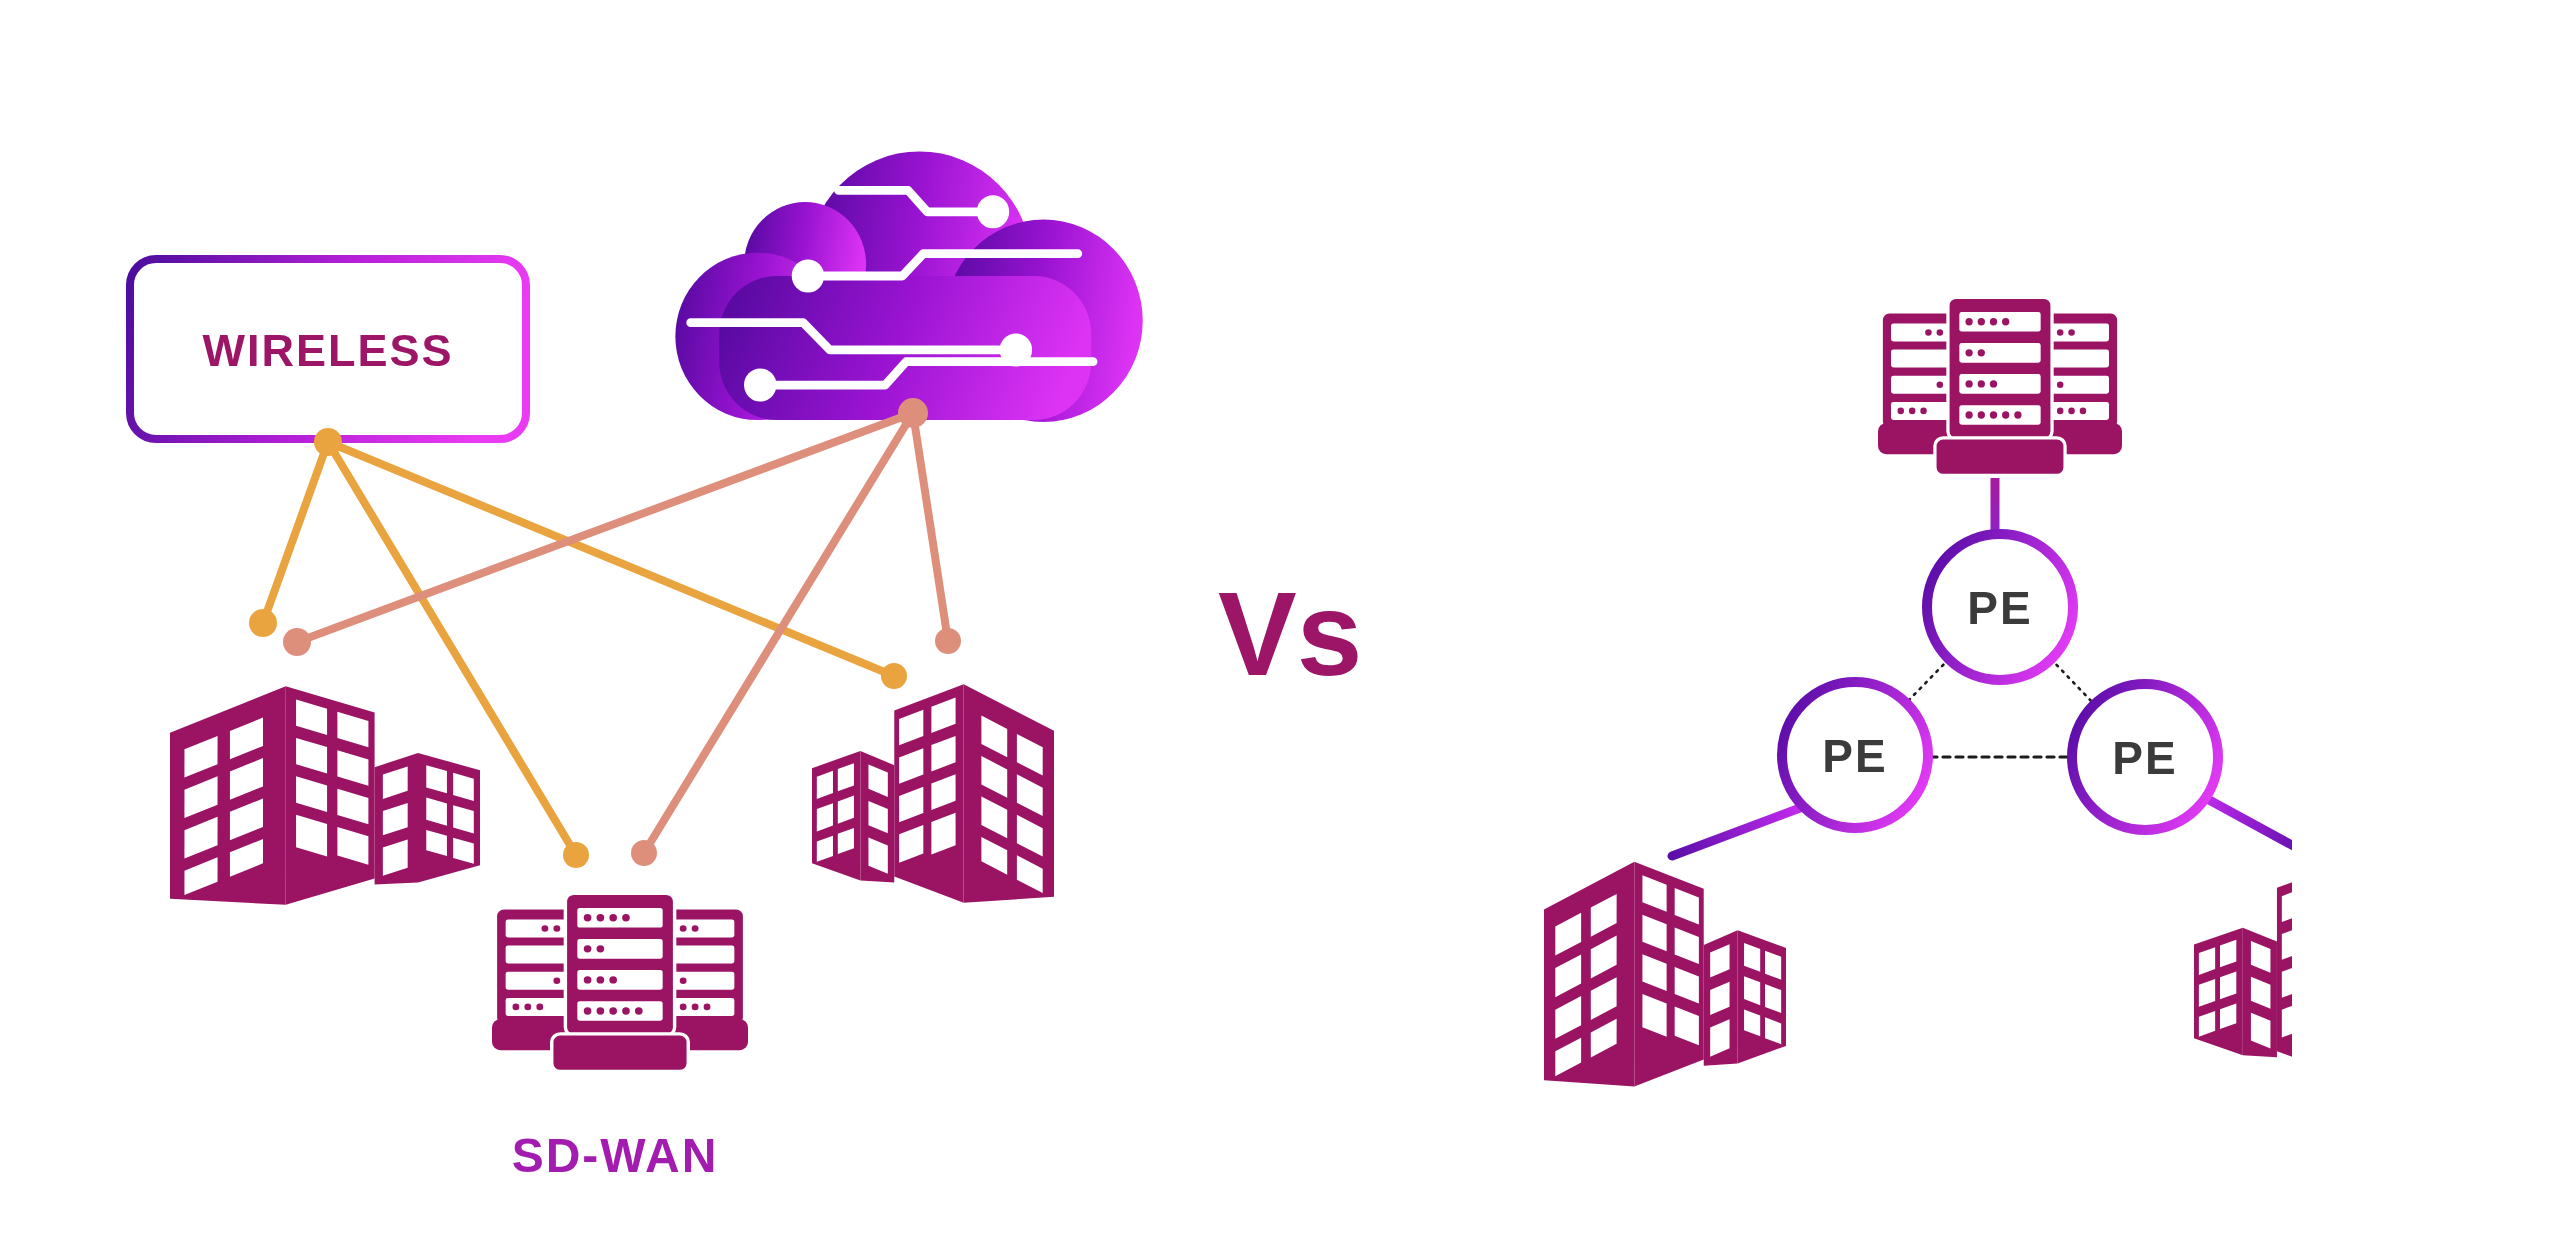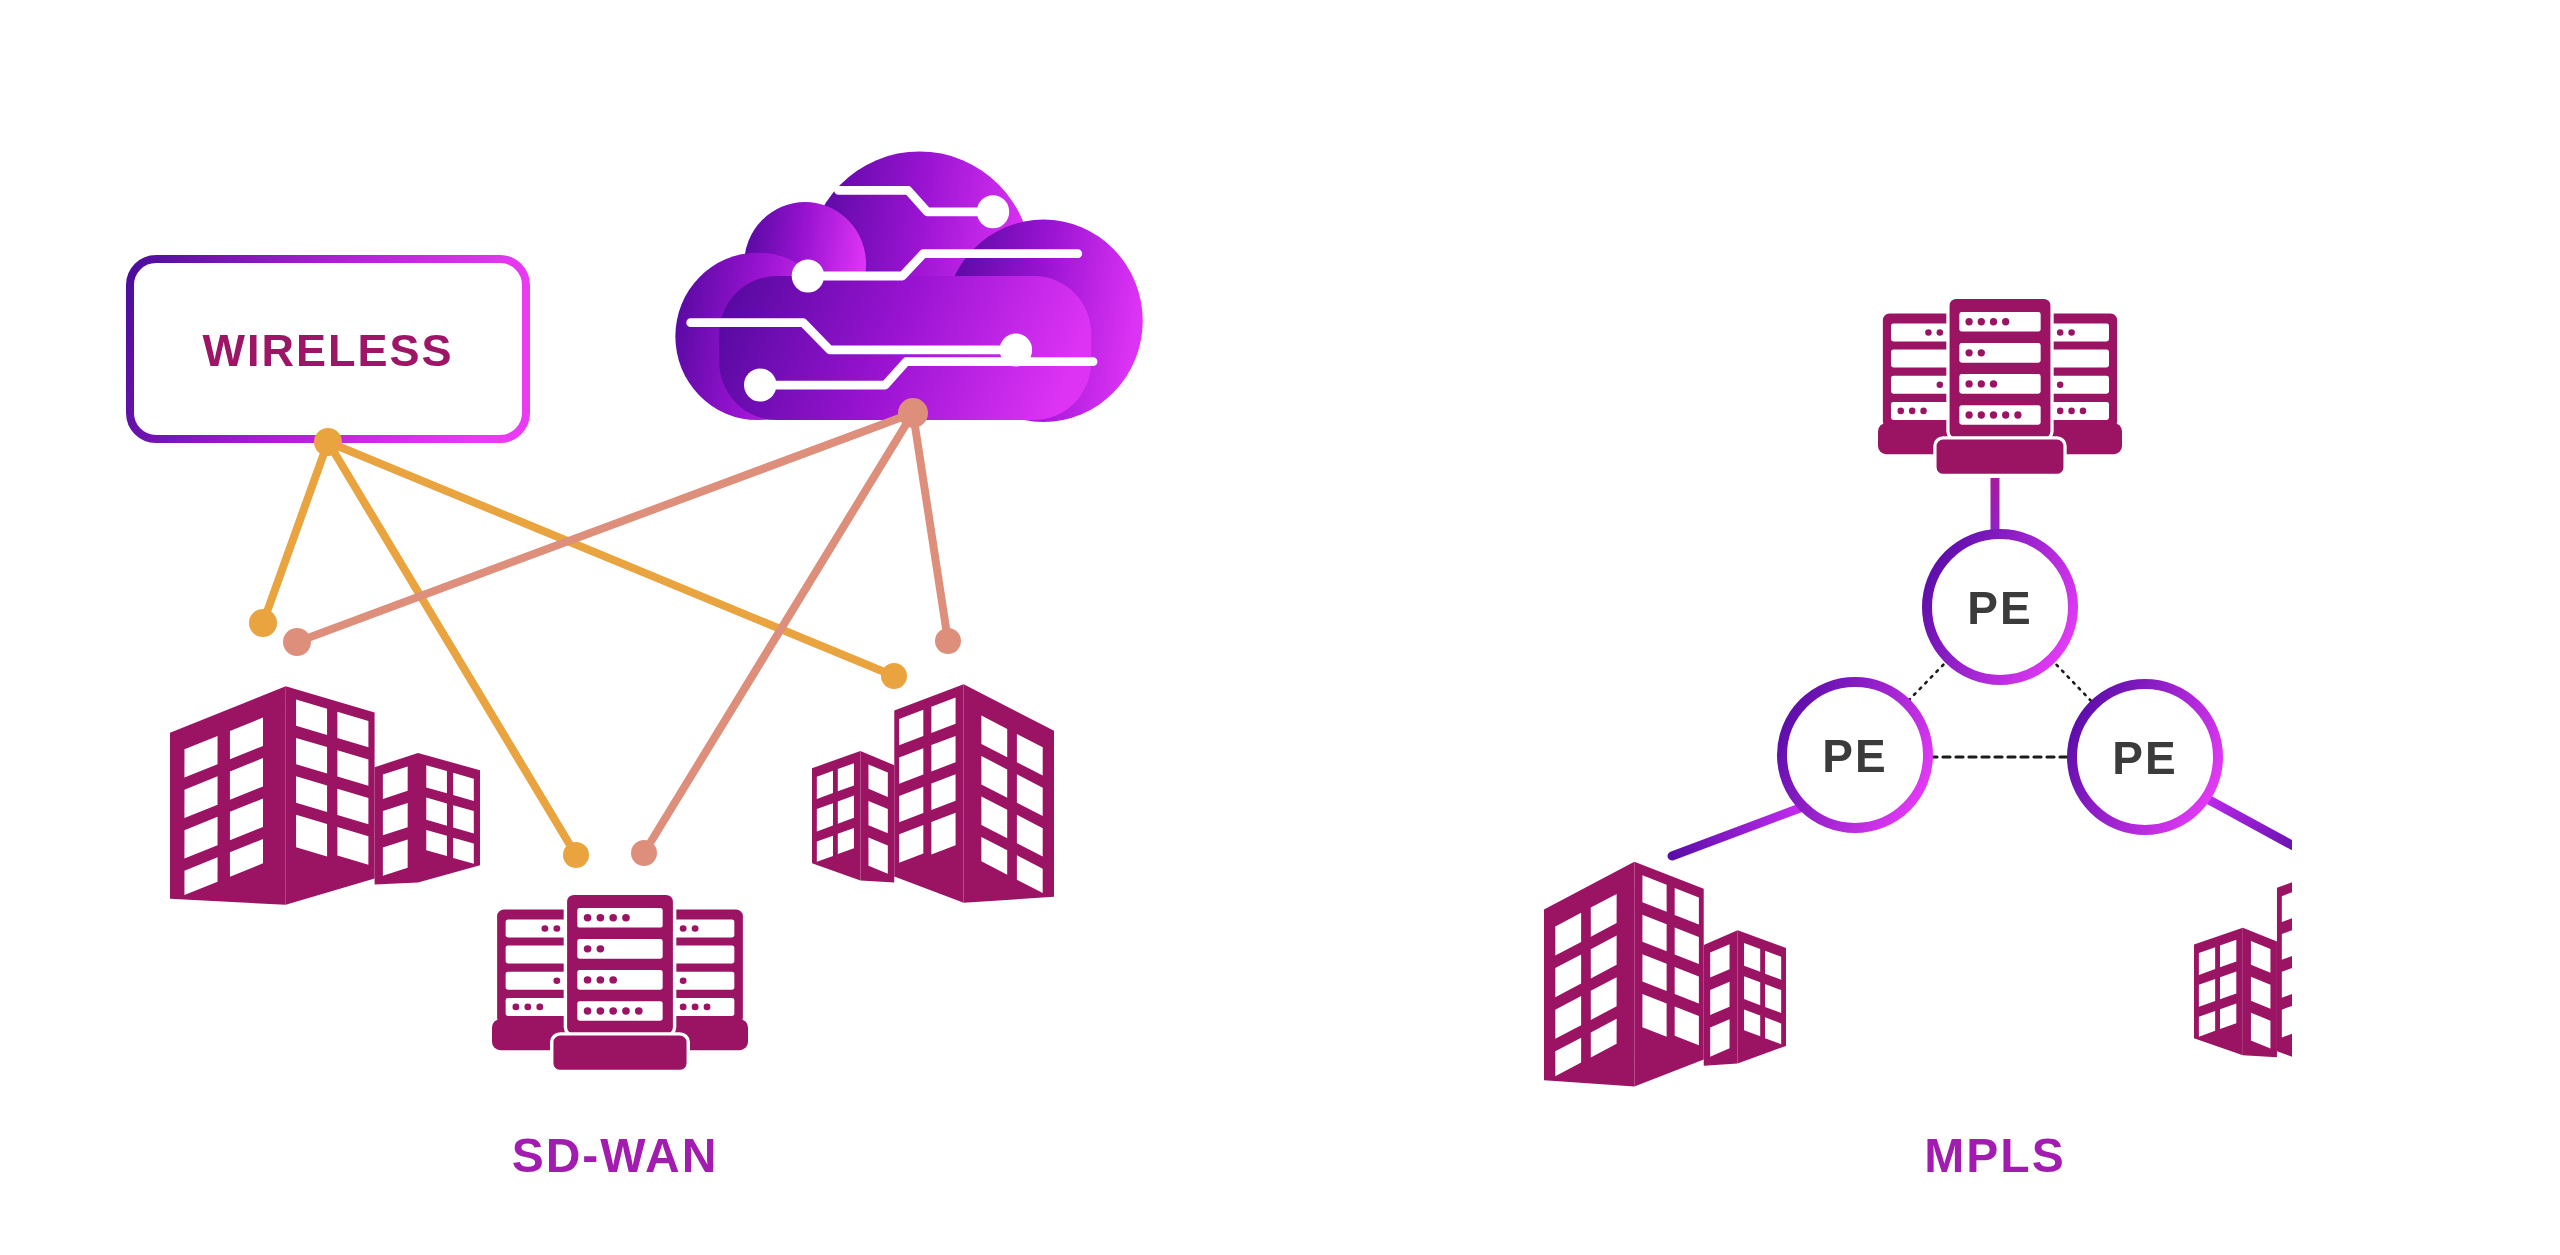--- a/index.html
+++ b/index.html
@@ -258,18 +258,18 @@
     <g>
       <circle cx="1855" cy="755" r="73" fill="#FFFFFF" stroke="url(#gRing)" stroke-width="10"></circle>
       <text x="1855" y="772" class="pe-t">PE</text>
     </g>
     <g>
       <circle cx="2145" cy="757" r="73" fill="#FFFFFF" stroke="url(#gRing)" stroke-width="10"></circle>
       <text x="2145" y="774" class="pe-t">PE</text>
     </g>
   </svg>
 
+  <div class="versus label-layer" style="left:1218px;top:575px;">Vs</div>
 
   <div class="diagram-label label-layer" style="left:420px;top:1128px;width:390px;">SD-WAN</div>
 
-  <div class="diagram-label label-layer" style="left:1800px;top:1128px;width:390px;">MPLS</div>
 
 </div>
 
 </body></html>

